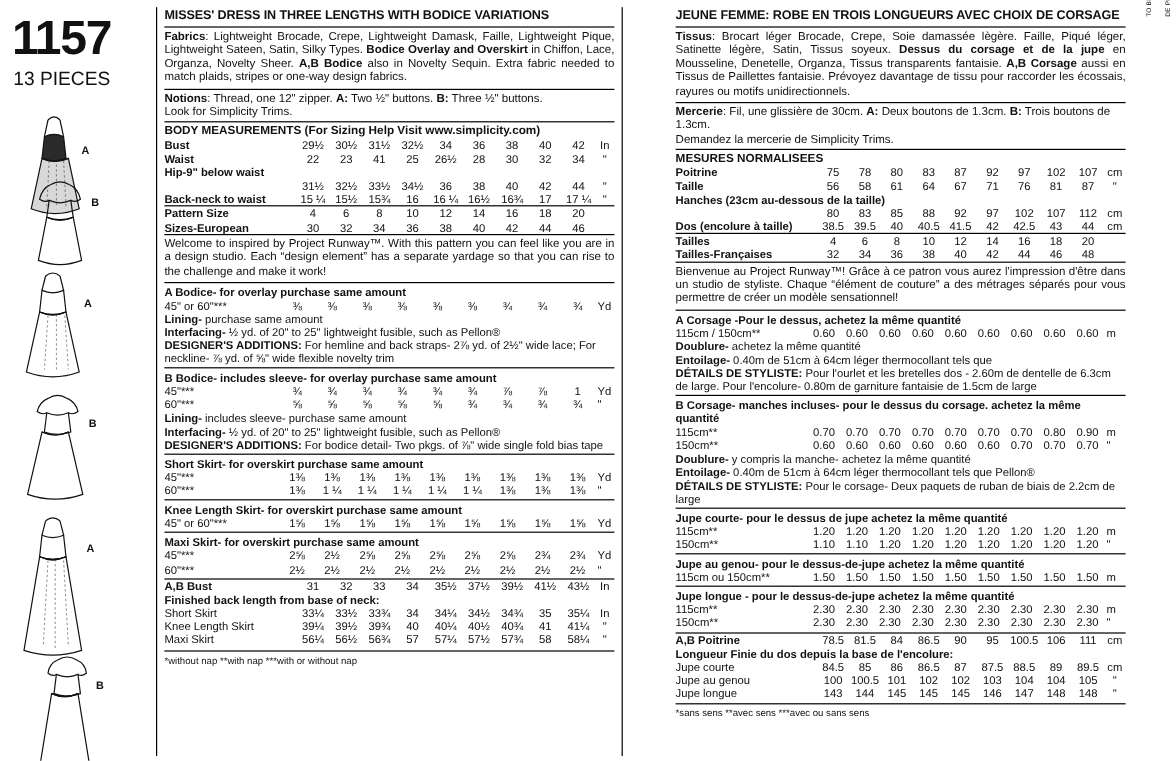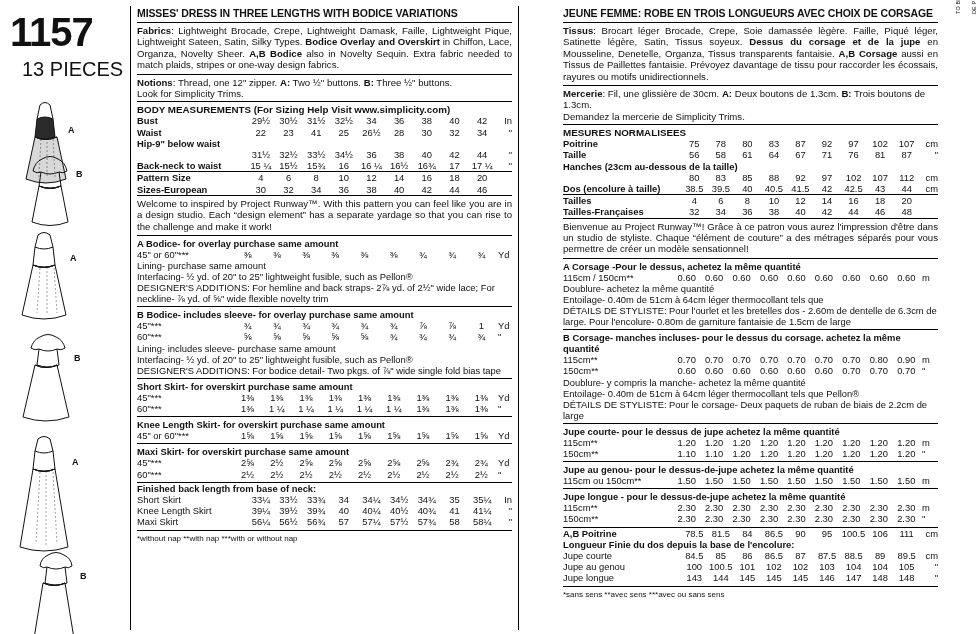--- a/index.html
+++ b/index.html
@@ -16,21 +16,21 @@
     padding:6px 4px 4px 4px;
     box-sizing:border-box;
   }
 
   
   .idblock{width:126px;flex:0 0 126px;position:relative;}
   .pattern-number{
     font-size:40px;font-weight:bold;letter-spacing:-1px;
     line-height:1;margin:6px 0 0 6px;
   }
-  .pieces{font-size:20px;margin:6px 0 0 18px;letter-spacing:0px;}
+  .pieces{font-size:16px;margin:6px 0 0 7px;letter-spacing:0px;}
 
   .figures{margin-top:14px;position:relative;height:540px;}
   .fig{position:absolute;}
   .fig svg{display:block;}
   .viewlabel{
     font-size:9px;font-weight:bold;position:absolute;
   }
 
   
   .panel{
@@ -71,32 +71,32 @@
 
   .sec-head{
     font-size:9.8px;font-weight:bold;margin:0;padding:2px 0 0 0;
   }
   .sub-head{
     font-size:9.4px;font-weight:bold;margin:0;padding:0;
   }
   .line{
     font-size:9.4px;margin:0;padding:0;line-height:11px;
   }
-  .line b{font-weight:normal;}
+  .line b{font-weight:bold;}
 
   
   table.grid{
     width:100%;border-collapse:collapse;font-size:9.4px;
     table-layout:fixed;
   }
   table.grid td{padding:0;line-height:11.2px;vertical-align:top;}
   td.lbl{text-align:left;white-space:nowrap;}
   td.lbl.b{font-weight:bold;}
   td.num{text-align:center;}
-  td.unit{text-align:right;width:16px;padding-left:3px;}
+  td.unit{text-align:center;width:16px;padding-left:3px;}
   .w-lbl-en{width:110px;}
   .w-lbl-fr{width:118px;}
 
   table.yard{
     width:100%;border-collapse:collapse;font-size:9.4px;table-layout:fixed;
   }
   table.yard td{padding:0;line-height:11.2px;}
   table.yard td.lbl{width:90px;white-space:nowrap;}
   table.yard td.lbl-fr{width:104px;white-space:nowrap;}
   table.yard td.num{text-align:center;}
@@ -504,20 +504,42 @@
                 <td class="num">2½</td>
                 <td class="num">2½</td>
                 <td class="unit">"</td>
               </tr>
             </tbody>
           </table>
         </div>
         <div class="rule"></div>
       </div>
 
+    <table class="grid">
+      <colgroup>
+          <col class="w-lbl-en">
+          <col span="9">
+          <col style="width:16px">
+        </colgroup>
+      <tbody>
+          <tr>
+            <td class="lbl b">A,B Bust</td>
+            <td class="num">31</td>
+            <td class="num">32</td>
+            <td class="num">33</td>
+            <td class="num">34</td>
+            <td class="num">35½</td>
+            <td class="num">37½</td>
+            <td class="num">39½</td>
+            <td class="num">41½</td>
+            <td class="num">43½</td>
+            <td class="unit">In</td>
+          </tr>
+        </tbody>
+    </table>
     <div class="sub-head">Finished back length from base of neck:</div>
     <table class="grid">
       <colgroup>
           <col class="w-lbl-en">
           <col span="9">
           <col style="width:16px">
         </colgroup>
       <tbody>
           <tr>
             <td class="lbl">Short Skirt</td>

